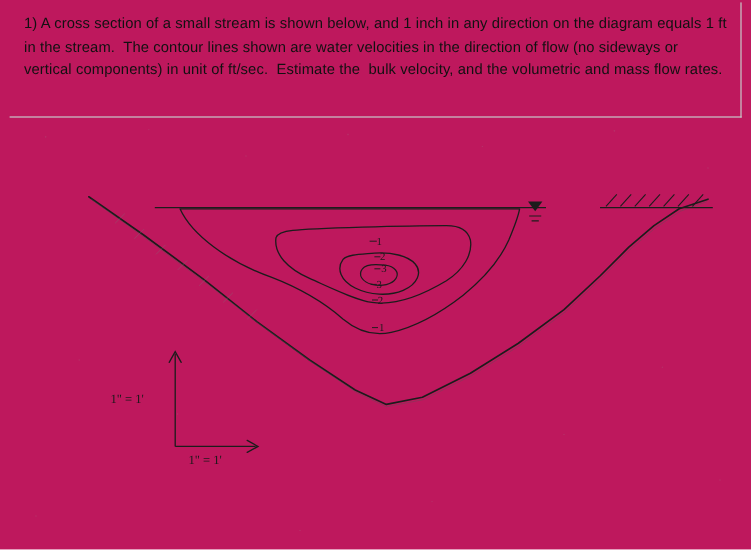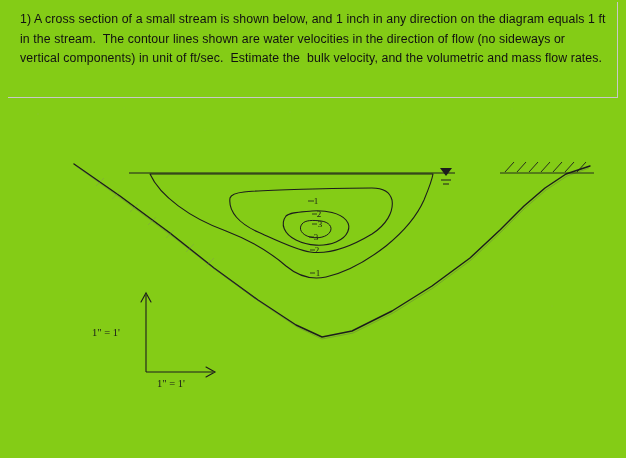--- a/index.html
+++ b/index.html
@@ -4,21 +4,21 @@
 <style>
   html, body {
     margin: 0;
     padding: 0;
     background: #ffffff;
   }
   #page {
     position: relative;
     width: 626px;
     height: 458px;
-    background: #84cc16;
+    background: #be185d;
     font-family: "Liberation Sans", sans-serif;
     overflow: hidden;
   }
 
   
   #prompt-box {
     position: absolute;
     left: 8px;
     top: 2px;
     width: 610px;

